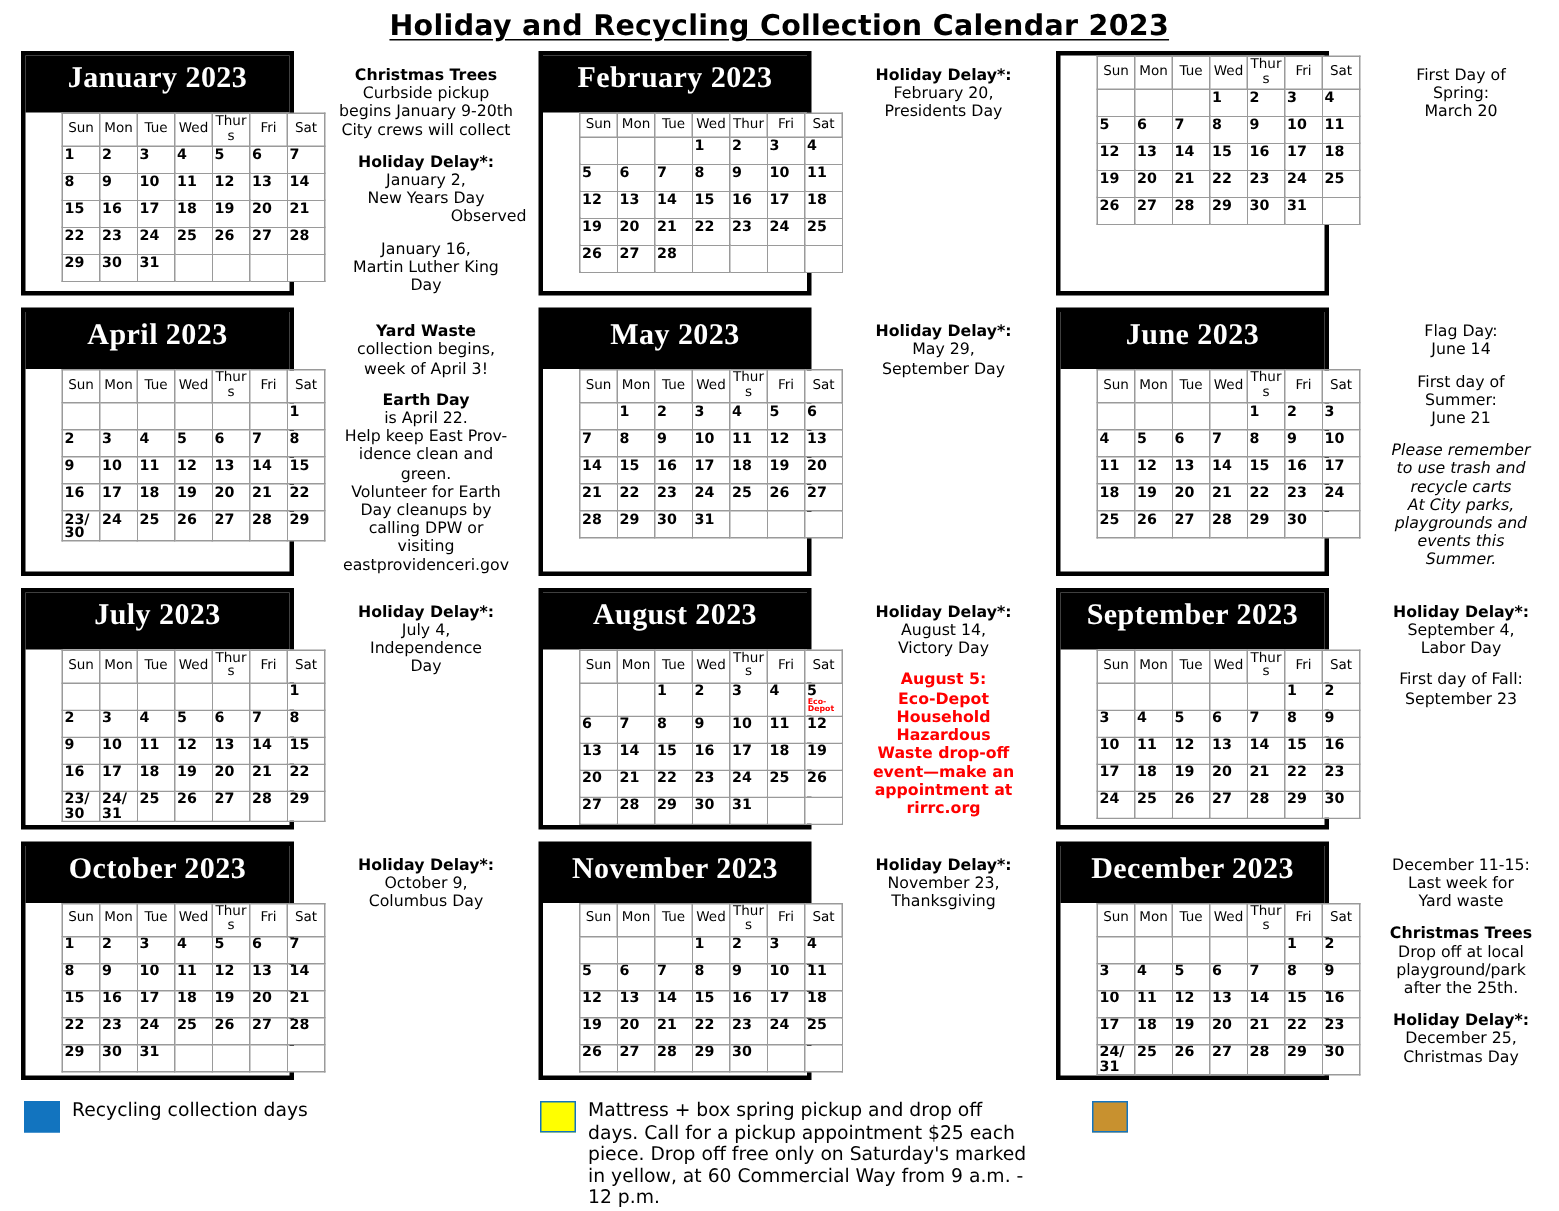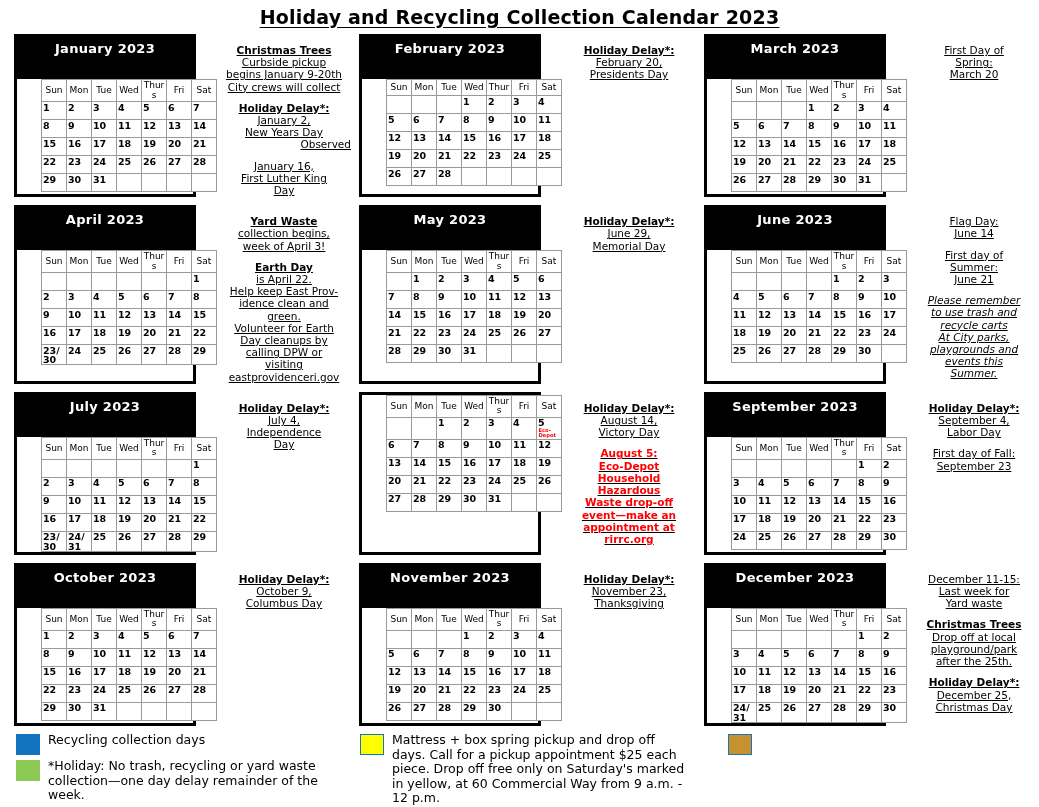--- a/index.html
+++ b/index.html
@@ -34,23 +34,24 @@
     width:182px;
     border:3px solid #000;
     box-sizing:border-box;
     background:#fff;
     margin-bottom:8px;
   }
   .cal-title{
     background:#000;color:#fff;
     text-align:center;
     font-weight:bold;
-    font-size:13px;
-    padding:4px 0 23px;
+    font-size:20px;
+    padding:4px 0 11px;
     letter-spacing:.3px;
+    font-family:Liberation Serif, serif;
   }
   table.cal-tbl{
     border-collapse:collapse;
     width:100%;
     table-layout:fixed;
     margin-left:24px;
   }
   table.cal-tbl th{
     font-size:9px;
     font-weight:normal;
@@ -92,21 +93,20 @@
   td.yellow{background:#ffff00;}
   td.brown{background:#c8912f;}
 
   
   .notes{
     font-size:10.5px;
     line-height:12.2px;
     text-align:center;
     padding:10px 8px 0 6px;
     box-sizing:border-box;
-    text-decoration:underline;
   }
   .notes .blk{margin-bottom:9px;}
   .notes .hd{font-weight:bold;display:block;}
   .notes .ital{font-style:italic;display:block;}
   .notes .red{color:#ff0000;font-weight:bold;text-align:center;}
 
   
   .legend{
     position:absolute;
     left:0;top:733px;
@@ -280,21 +280,21 @@
           <span style="display: block;">City crews will collect</span>
         </div>
         <div class="blk">
           <span class="hd">Holiday Delay*:</span>
           <span style="display: block;">January 2,</span>
           <span style="display: block;">New Years Day</span>
           <span style="display: block; text-align: right;">Observed</span>
         </div>
         <div class="blk">
           <span style="display: block;">January 16,</span>
-          <span style="display: block;">First Luther King</span>
+          <span style="display: block;">Martin Luther King</span>
           <span style="display: block;">Day</span>
         </div>
       </div>
       <div class="cal">
         <div class="cal-title">February 2023</div>
         <table class="cal-tbl">
           <thead>
             <tr>
               <th>Sun</th>
               <th>Mon</th>
@@ -425,21 +425,20 @@
         </table>
       </div>
       <div class="notes">
         <div class="blk">
           <span class="hd">Holiday Delay*:</span>
           <span style="display: block;">February 20,</span>
           <span style="display: block;">Presidents Day</span>
         </div>
       </div>
       <div class="cal">
-        <div class="cal-title">March 2023</div>
         <table class="cal-tbl">
           <thead>
             <tr>
               <th>Sun</th>
               <th>Mon</th>
               <th>Tue</th>
               <th>Wed</th>
               <th>Thurs</th>
               <th>Fri</th>
               <th>Sat</th>
@@ -853,22 +852,22 @@
               <td>
                 <span class="dnum"></span>
               </td>
             </tr>
           </tbody>
         </table>
       </div>
       <div class="notes">
         <div class="blk">
           <span class="hd">Holiday Delay*:</span>
-          <span style="display: block;">June 29,</span>
-          <span style="display: block;">Memorial Day</span>
+          <span style="display: block;">May 29,</span>
+          <span style="display: block;">September Day</span>
         </div>
       </div>
       <div class="cal">
         <div class="cal-title">June 2023</div>
         <table class="cal-tbl">
           <thead>
             <tr>
               <th>Sun</th>
               <th>Mon</th>
               <th>Tue</th>
@@ -1154,20 +1153,21 @@
       </div>
       <div class="notes">
         <div class="blk">
           <span class="hd">Holiday Delay*:</span>
           <span style="display: block;">July 4,</span>
           <span style="display: block;">Independence</span>
           <span style="display: block;">Day</span>
         </div>
       </div>
       <div class="cal">
+        <div class="cal-title">August 2023</div>
         <table class="cal-tbl">
           <thead>
             <tr>
               <th>Sun</th>
               <th>Mon</th>
               <th>Tue</th>
               <th>Wed</th>
               <th>Thurs</th>
               <th>Fri</th>
               <th>Sat</th>
@@ -1884,24 +1884,20 @@
         </div>
       </div>
     </div>
 
   <div class="legend">
     <div class="lg-col c1">
       <div class="lg-item">
         <span class="sw blue"></span>
         <span class="lg-txt">Recycling collection days</span>
       </div>
-      <div class="lg-item">
-        <span class="sw green"></span>
-        <span class="lg-txt">*Holiday: No trash, recycling or yard waste collection—one day delay remainder of the week.</span>
-      </div>
     </div>
     <div class="lg-col c2">
       <div class="lg-item">
         <span class="sw yellow"></span>
         <span class="lg-txt">Mattress + box spring pickup and drop off days. Call for a pickup appointment $25 each piece. Drop off free only on Saturday's marked in yellow, at 60 Commercial Way from 9 a.m. - 12 p.m.</span>
       </div>
     </div>
     <div class="lg-col c3">
       <div class="lg-item">
         <span class="sw brown"></span>

